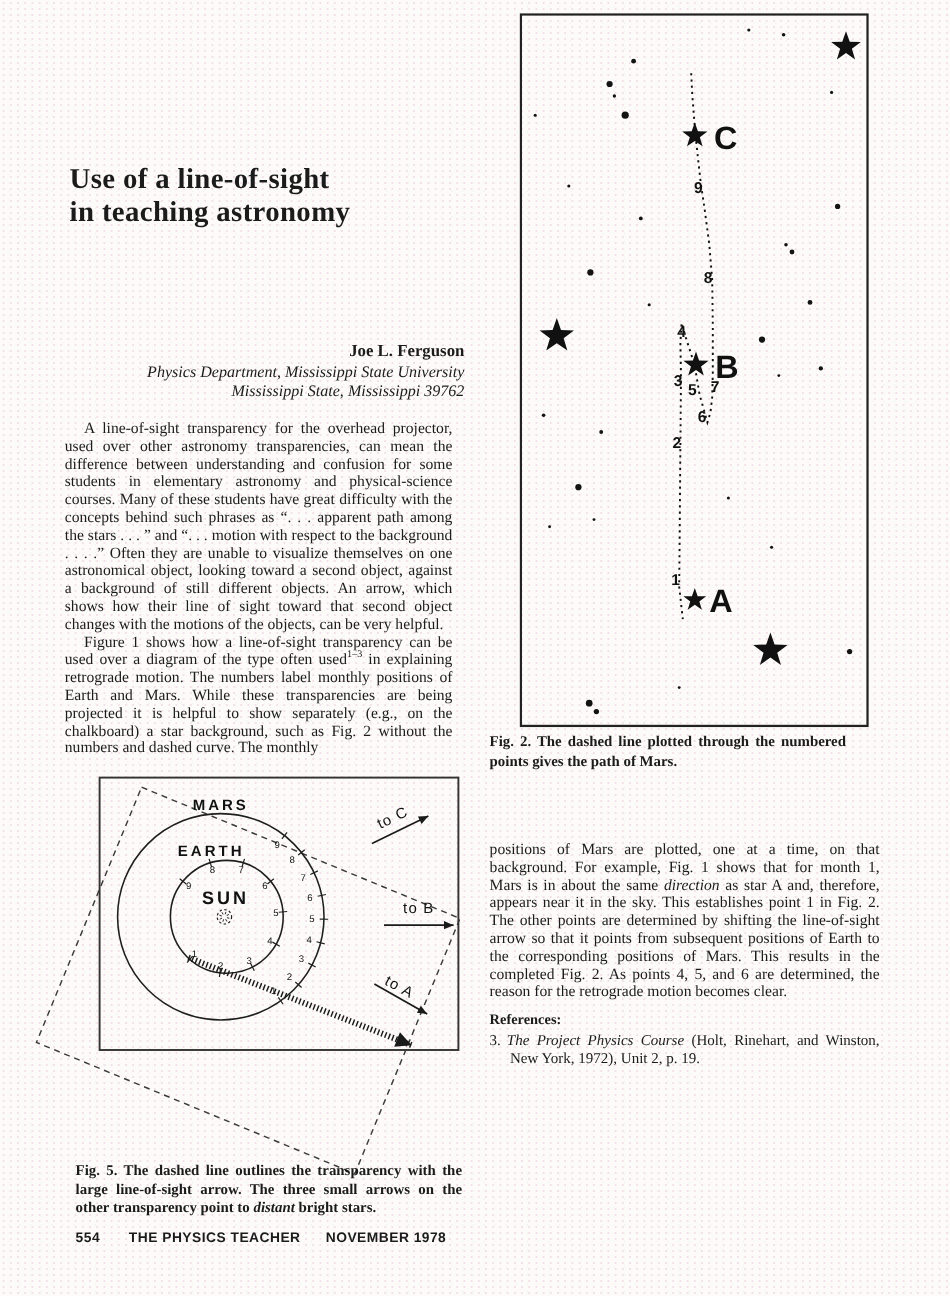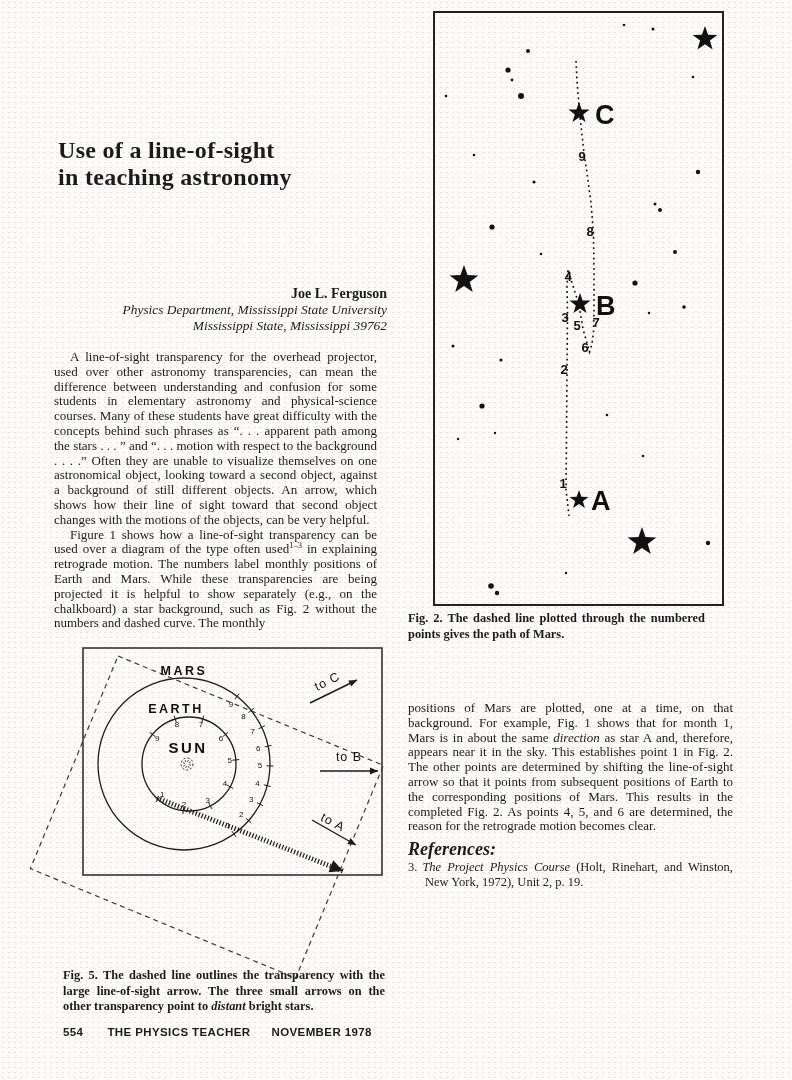--- a/index.html
+++ b/index.html
@@ -18,21 +18,21 @@
   .title{left:58px;top:137px;font-size:24px;font-weight:bold;line-height:27px;letter-spacing:0.3px;}
   .author-block{left:63px;top:286px;width:324px;text-align:right;font-size:13.4px;line-height:16px;}
   .author-name{font-weight:bold;font-size:14px;font-style:normal;}
   .affil{font-style:italic;}
   .col{font-size:13px;line-height:14.8px;text-align:justify;}
   .left-col{left:54px;top:350px;width:323px;}
   .right-col{left:408px;top:701px;width:325px;}
   .col p{margin:0;}
   .indent{text-indent:16px;}
   sup{font-size:8.5px;line-height:0;vertical-align:super;}
-  .refs-heading{font-weight:bold;font-size:18px;margin-top:8px;margin-bottom:3px;font-style:italic;}
+  .refs-heading{font-weight:bold;font-size:12px;margin-top:8px;margin-bottom:3px;}
   .ref{font-size:12.5px;line-height:15px;padding-left:17px;text-indent:-17px;text-align:justify;margin-top:1px;}
   .ref .ref-num{padding-right:5px;}
   .caption{font-size:12.4px;font-weight:bold;line-height:15.5px;text-align:justify;z-index:3;}
   .fig1-cap{left:63px;top:968px;width:322px;}
   .fig2-cap{left:408px;top:611px;width:297px;}
   .footer{left:63px;top:1026px;font-family:"Liberation Sans",sans-serif;font-size:11.5px;font-weight:bold;letter-spacing:0.4px;white-space:nowrap;}
   .footer .fj{margin-left:24px;}
   .footer .fi{margin-left:21px;}
   svg.fig{position:absolute;pointer-events:none;}
   #fig2-svg{left:433px;top:11px;width:291px;height:595px;}

